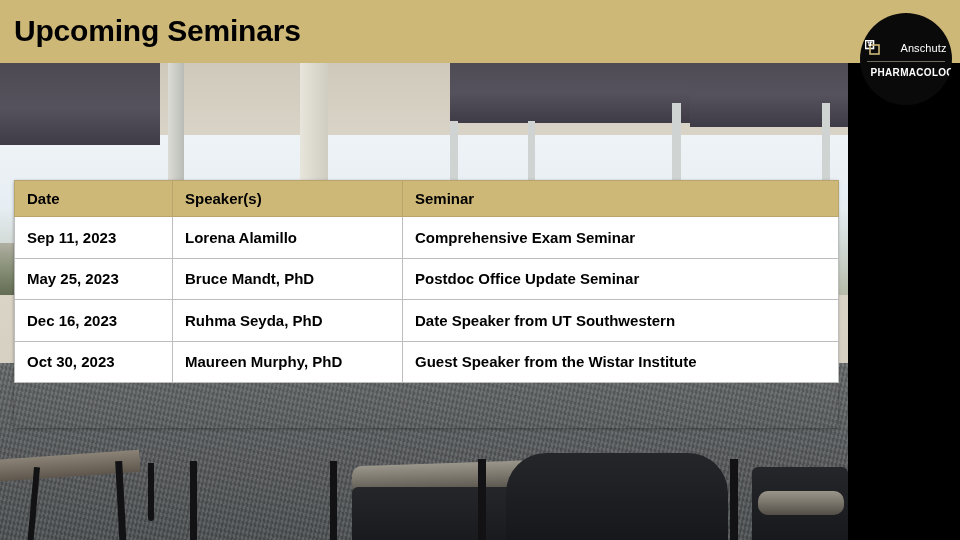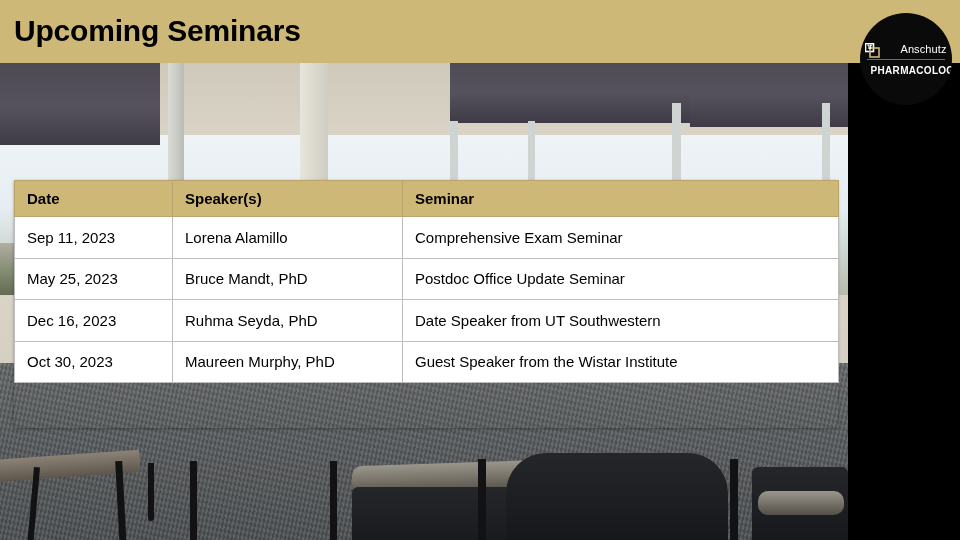--- a/index.html
+++ b/index.html
@@ -126,21 +126,21 @@
     width: 112px; height: 540px; background: #000;
   }
   .logo {
     position: absolute; left: 860px; top: 13px;
     width: 92px; height: 92px; border-radius: 50%;
     background: #0a0a0a;
     display: flex; flex-direction: column;
     align-items: center; justify-content: center;
     overflow: hidden;
   }
-  .logo-top { display:flex; align-items:flex-start; gap:20px; }
+  .logo-top { display:flex; align-items:center; gap:20px; padding-bottom:5px; }
   .cu-mark {
     width: 15px; height: 15px; position: relative; flex: 0 0 auto;
   }
   .logo-word { color:#ffffff; font-size:11px; letter-spacing:.1px; }
   .logo-rule { width:78px; height:1px; background:#6f6b60; margin:1px 0 5px; }
   .logo-bottom {
     color:#ffffff; font-size:10px; font-weight:bold; letter-spacing:.3px;margin-left:20px;
   }
 
   
@@ -161,21 +161,21 @@
     color: #000;
     white-space: nowrap;
     overflow: hidden;
   }
   table.seminars th {
     background: #ceb878;
     font-weight: bold;
     height: 36px;
     border-color: #b9a56b;
   }
-  table.seminars td { height: 41.5px; font-weight: normal; margin-left: 11px; }
+  table.seminars td { height: 41.5px; font-weight: bold; margin-left: 11px; }
   .col-date { width: 158px; }
   .col-speaker { width: 230px; }
   .col-seminar { width: 436px; }
 </style>
 </head>
 <body>
 
 <div class="slide">
 
   <div class="photo">

